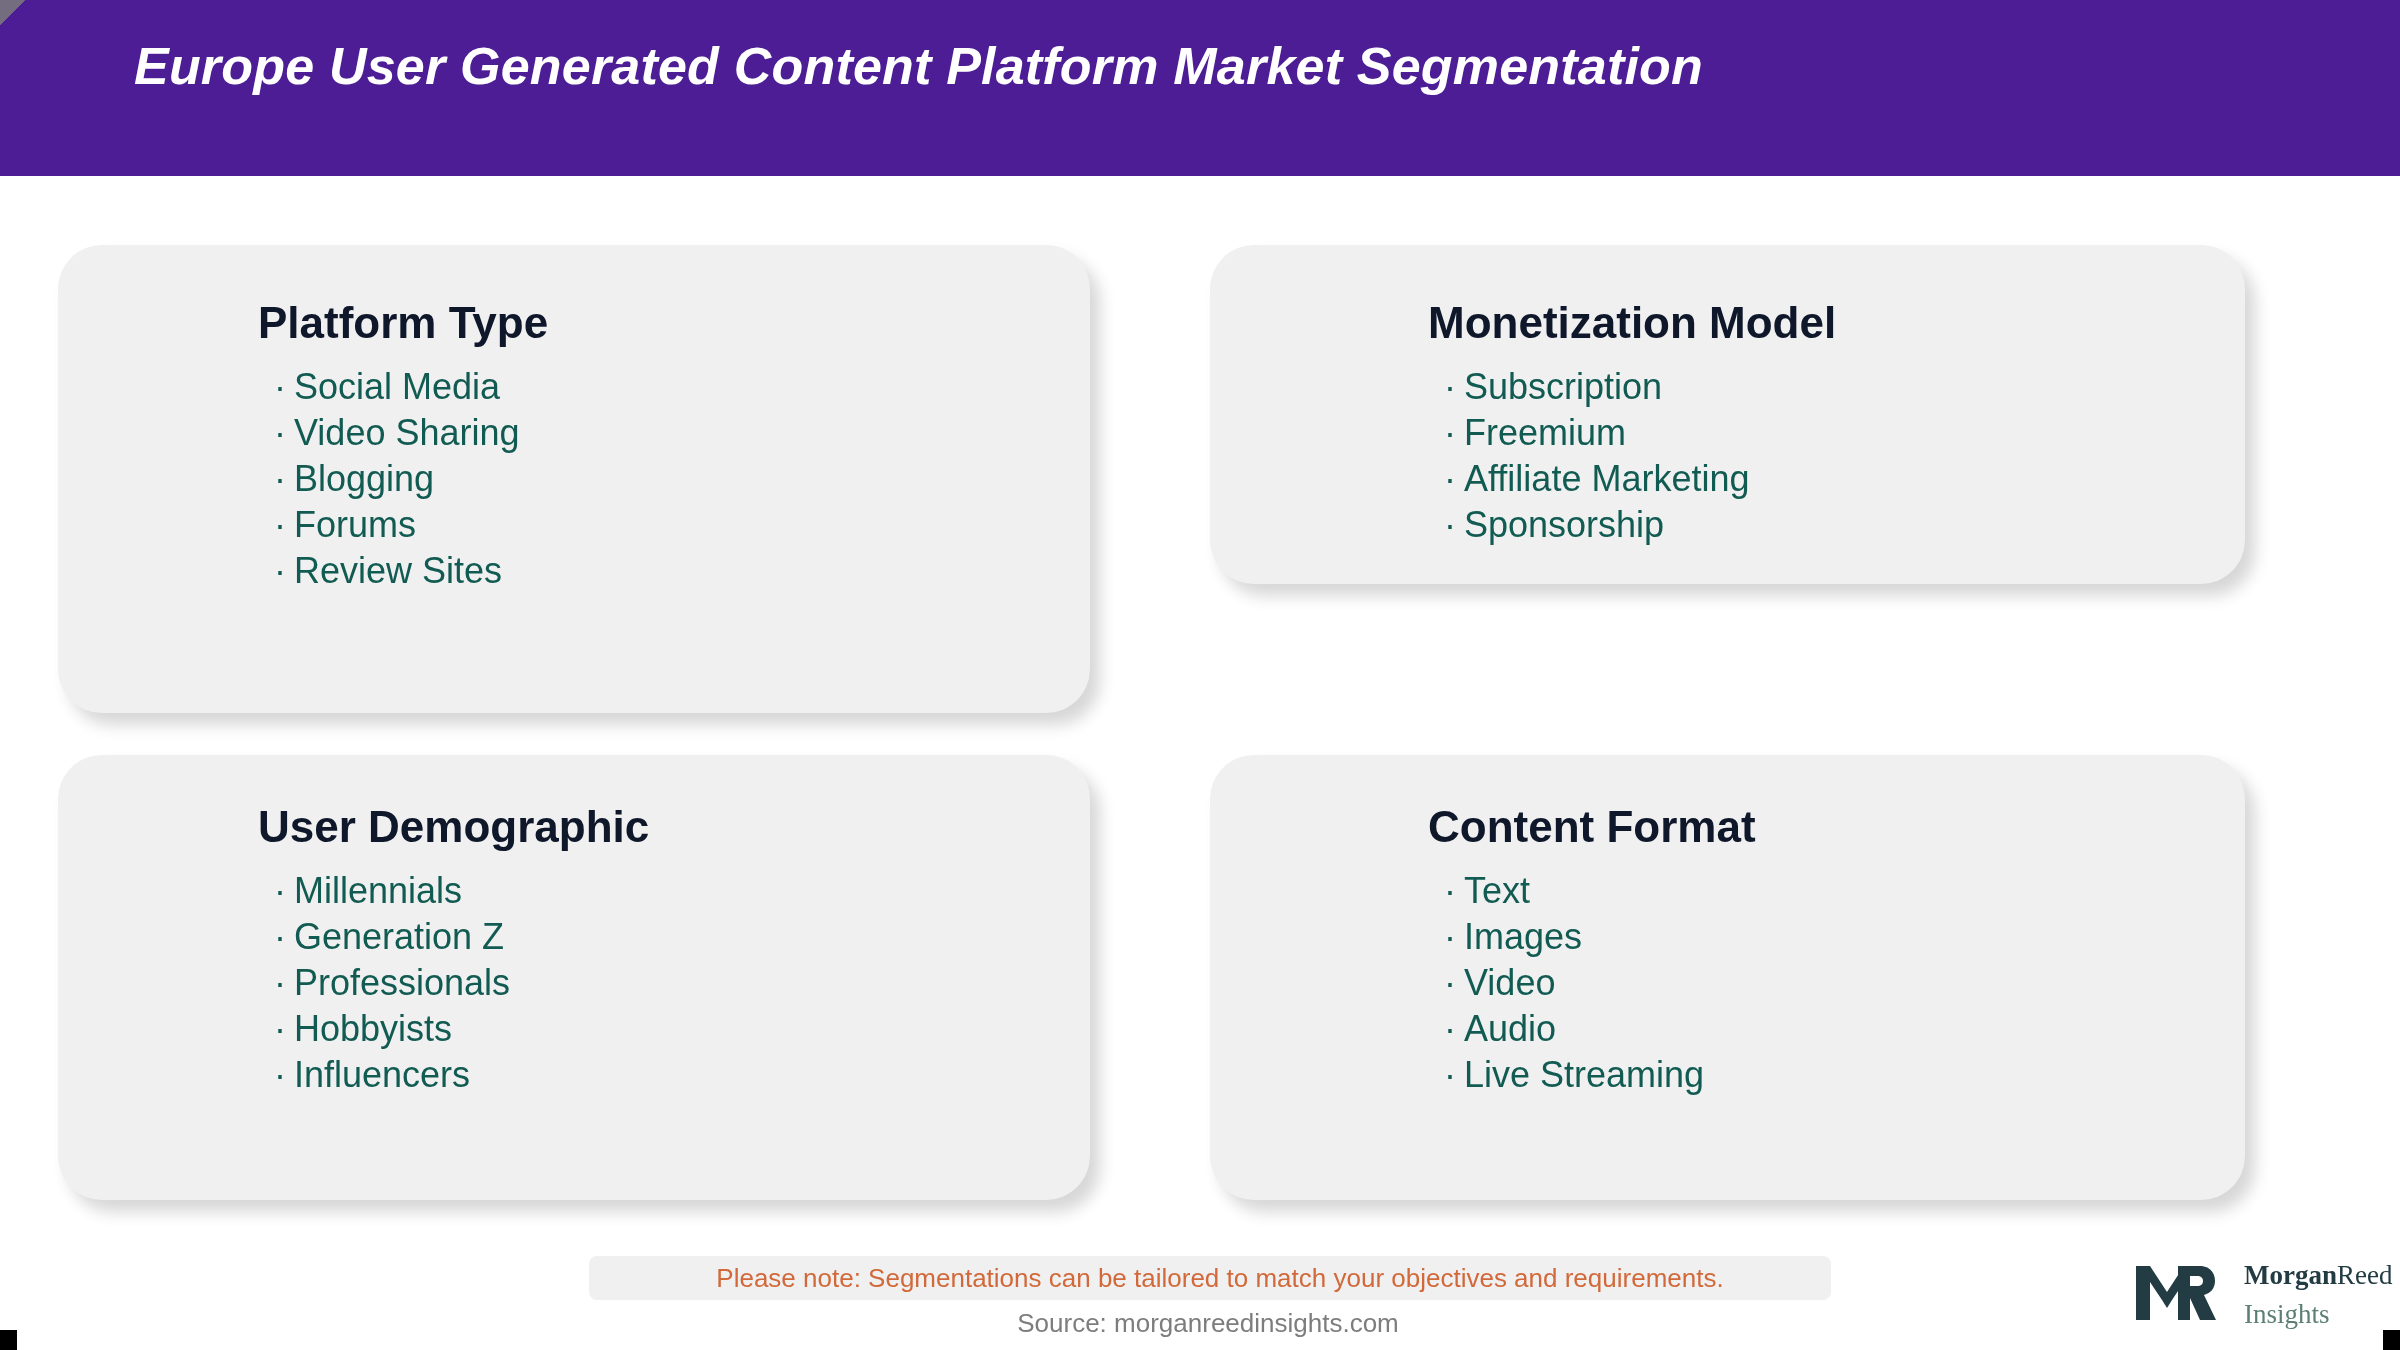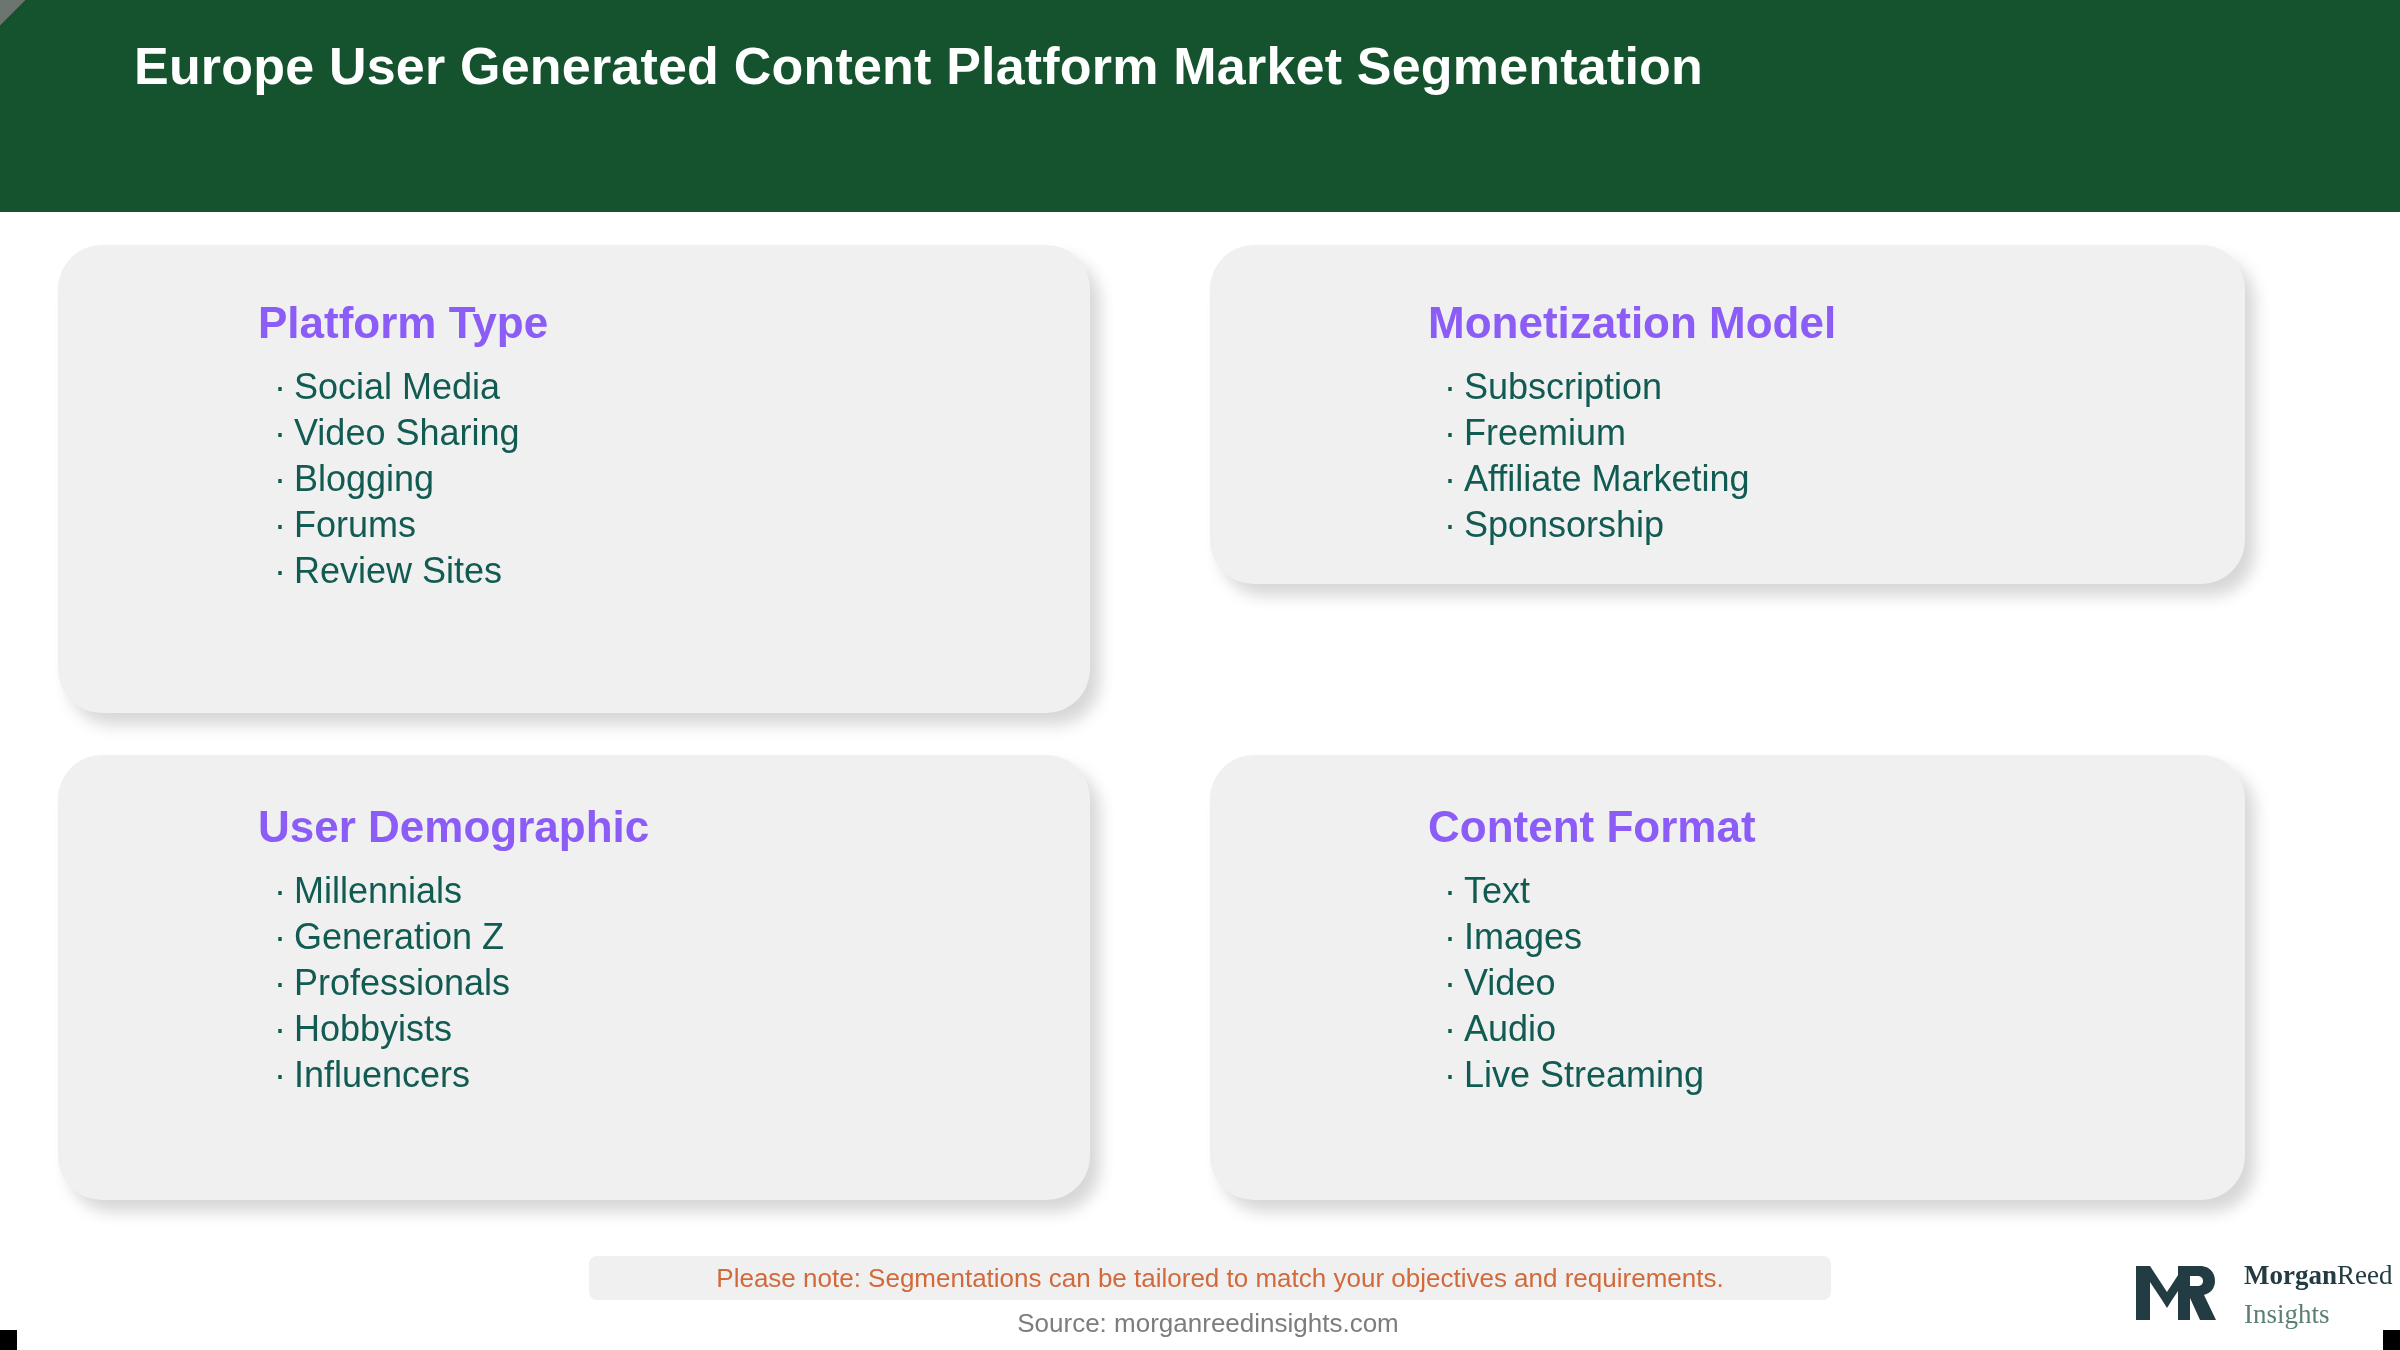--- a/index.html
+++ b/index.html
@@ -22,22 +22,23 @@
     height: 1350px;
     background: #ffffff;
   }
 
   
   .header-band {
     position: absolute;
     left: 0;
     top: 0;
     width: 2400px;
-    height: 212px;
-    background: #14532d;
+    height: 176px;
+    background: #4c1d95;
+    font-style: italic;
   }
   .header-title {
     position: absolute;
     left: 134px;
     top: 36px;
     font-size: 52px;
     font-weight: 700;
     color: #ffffff;
     letter-spacing: 0.2px;
     white-space: nowrap;
@@ -72,21 +73,21 @@
   }
   .card .card-inner {
     position: absolute;
     left: 200px;
     top: 52px;
     right: 40px;
   }
   .card-title {
     font-size: 44px;
     font-weight: 700;
-    color: #8b5cf6;
+    color: #0f172a;
     margin: 0 0 6px 0;
     line-height: 1.16;
     white-space: nowrap;
   }
   .card-list {
     list-style: none;
     margin: 16px;
     padding: 0;
   }
   .card-list li {

